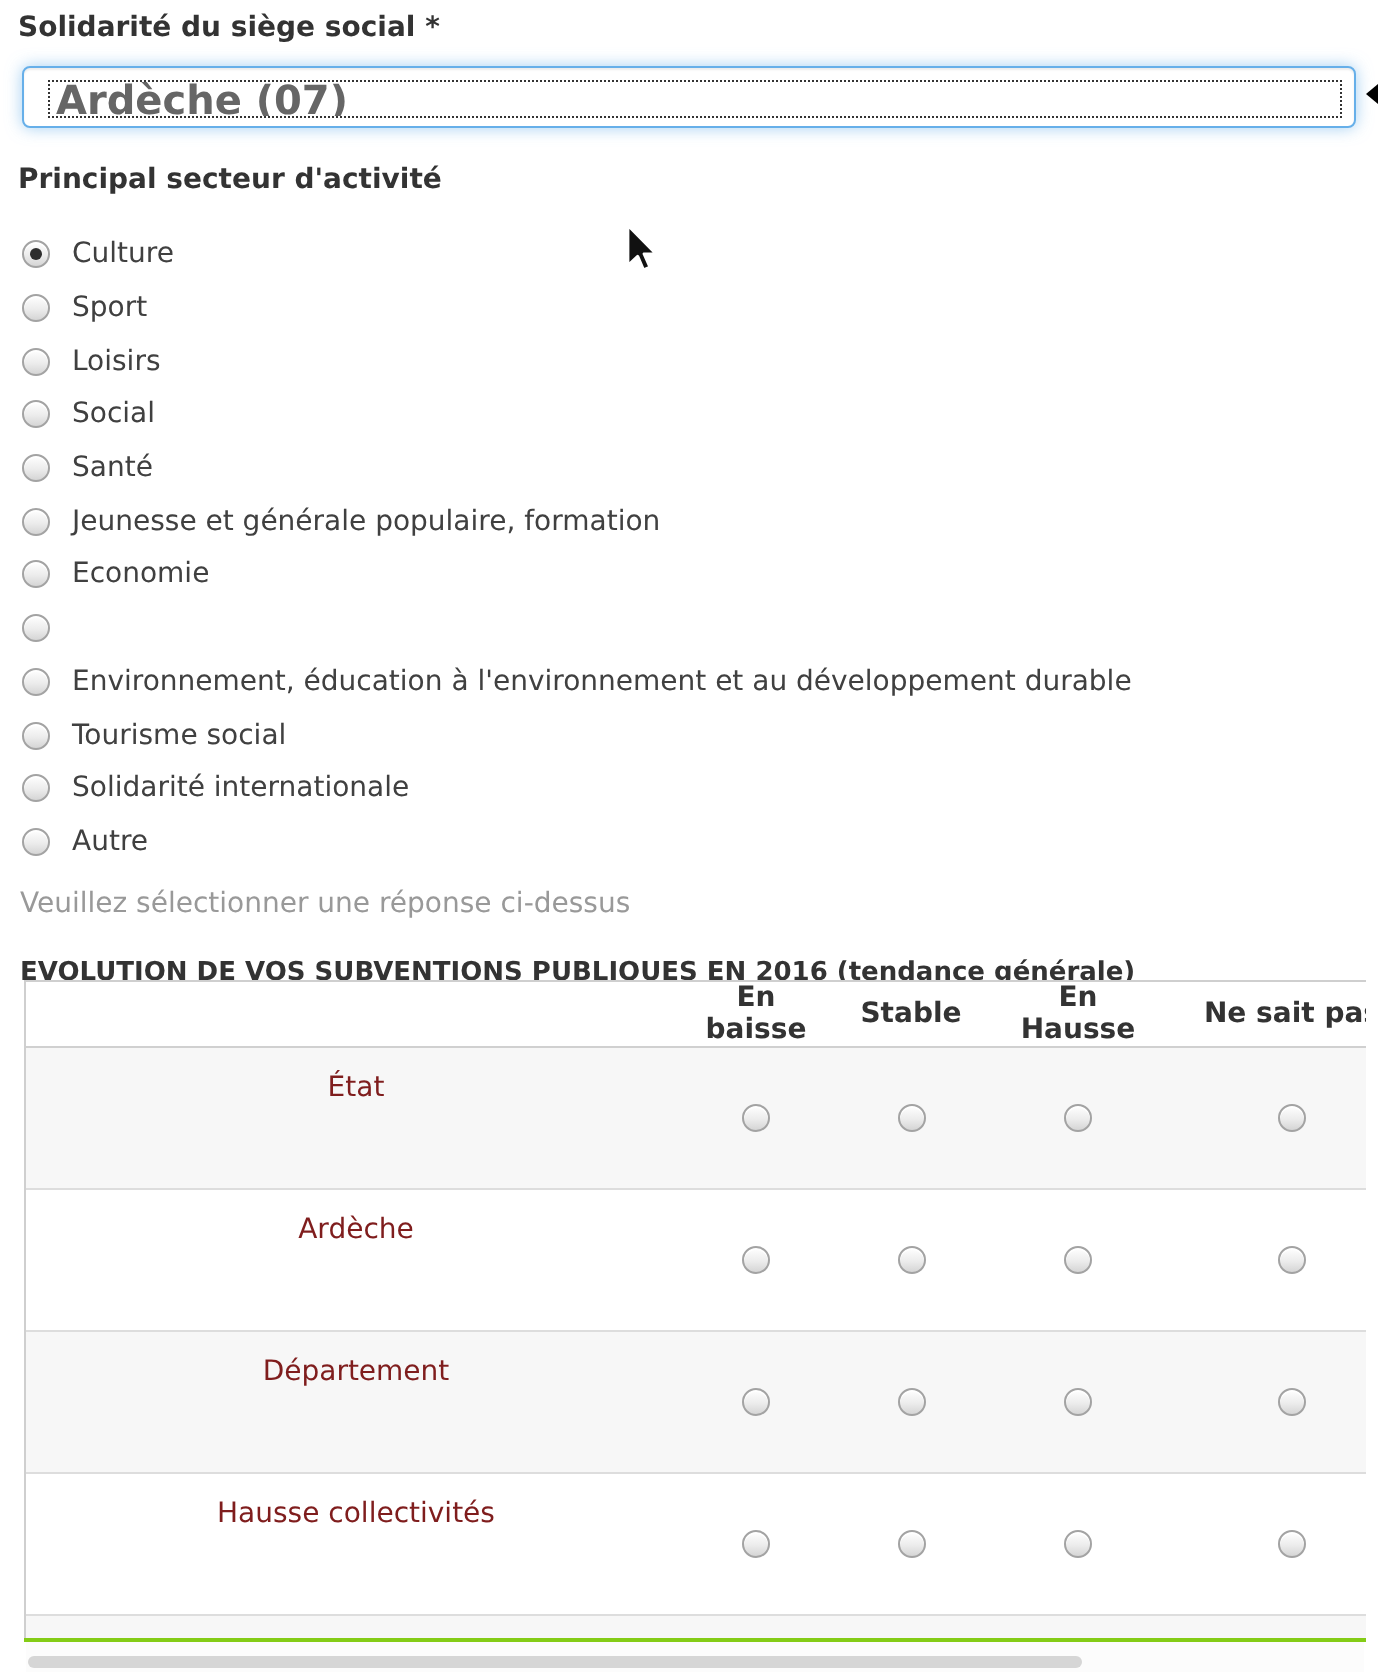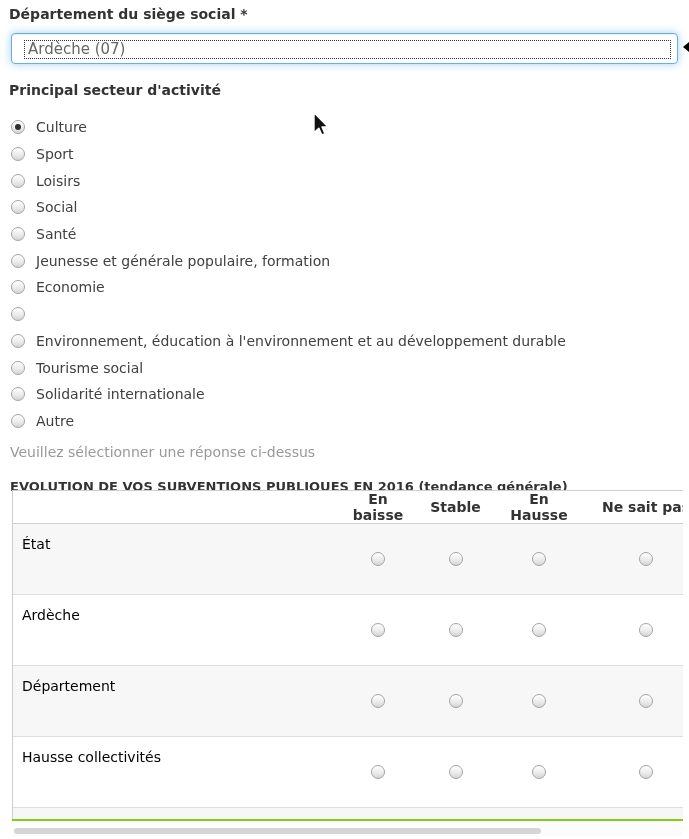--- a/index.html
+++ b/index.html
@@ -11,22 +11,22 @@
   .field-label{position:absolute;left:9px;font-weight:bold;color:#333;white-space:nowrap;}
   #dept-label{top:6px;}
   
   .combobox{
     position:absolute;left:11px;top:33px;width:667px;height:31px;box-sizing:border-box;
     background:#fff;border:1px solid #66afe9;border-radius:4px;
     box-shadow:inset 0 1px 1px rgba(0,0,0,.075), 0 0 8px rgba(102,175,233,.6);
   }
   .focus-ring{
     position:absolute;top:6px;bottom:4px;left:12px;right:6px;
-    border:1px dotted #333;display:flex;align-items:flex-end;
-    padding-left:3px;color:#666;font-size:15px;white-space:nowrap;overflow:hidden;
+    border:1px dotted #333;display:flex;align-items:center;
+    padding-left:3px;color:#666;font-size:20px;white-space:nowrap;overflow:hidden;font-weight:bold;
   }
   .edge-marker{
     position:absolute;right:0;top:42px;width:0;height:0;
     border-top:5px solid transparent;border-bottom:5px solid transparent;
     border-right:6px solid #000;
   }
   #sector-label{top:82px;}
   .radio-list{position:absolute;left:11px;top:114px;}
   .radio-item{height:26.7px;display:flex;align-items:center;}
   .radio{
@@ -49,31 +49,31 @@
   table{border-collapse:separate;border-spacing:0;width:698px;table-layout:fixed;border:1px solid #cfcfcf;}
   col.c-label{width:329px;}
   col.c1{width:72px;} col.c2{width:83px;} col.c3{width:84px;} col.c4{width:130px;}
   thead th{
     height:31px;padding:0 4px;background:#fff;border-bottom:1px solid #d0d0d0;
     font-weight:bold;color:#333;text-align:center;vertical-align:middle;font-size:14px;
   }
   tbody td{height:58px;}
   tbody tr + tr td{border-top:1px solid #ddd;}
   tbody tr:nth-child(odd) td{background:#f7f7f7;}
-  td.row-label{padding:12px 8px 0 9px;vertical-align:top;color:#000000;}
+  td.row-label{padding:12px 8px 0 9px;vertical-align:top;color:#7f1d1d;text-align:center;}
   td.radio-cell{text-align:center;vertical-align:middle;padding:0;}
   td.radio-cell .radio{display:inline-block;margin-top:3px;}
   .h-scroll-track{position:absolute;left:13px;top:821px;width:669px;height:15px;background:#fcfcfc;}
   .h-scroll-thumb{position:absolute;left:1px;top:7px;width:527px;height:6px;background:#d6d6d6;border-radius:3px;}
   .mouse-cursor{position:absolute;left:312px;top:111px;width:18px;height:26px;}
 </style>
 </head>
 <body>
 
-<div class="field-label" id="dept-label">Département du siège social *</div>
+<div class="field-label" id="dept-label">Solidarité du siège social *</div>
 
 <div class="combobox">
   <div class="focus-ring">
     <span>Ardèche (07)</span>
   </div>
 </div>
 
 <div class="edge-marker"></div>
 
 <div class="field-label" id="sector-label">Principal secteur d'activité</div>

